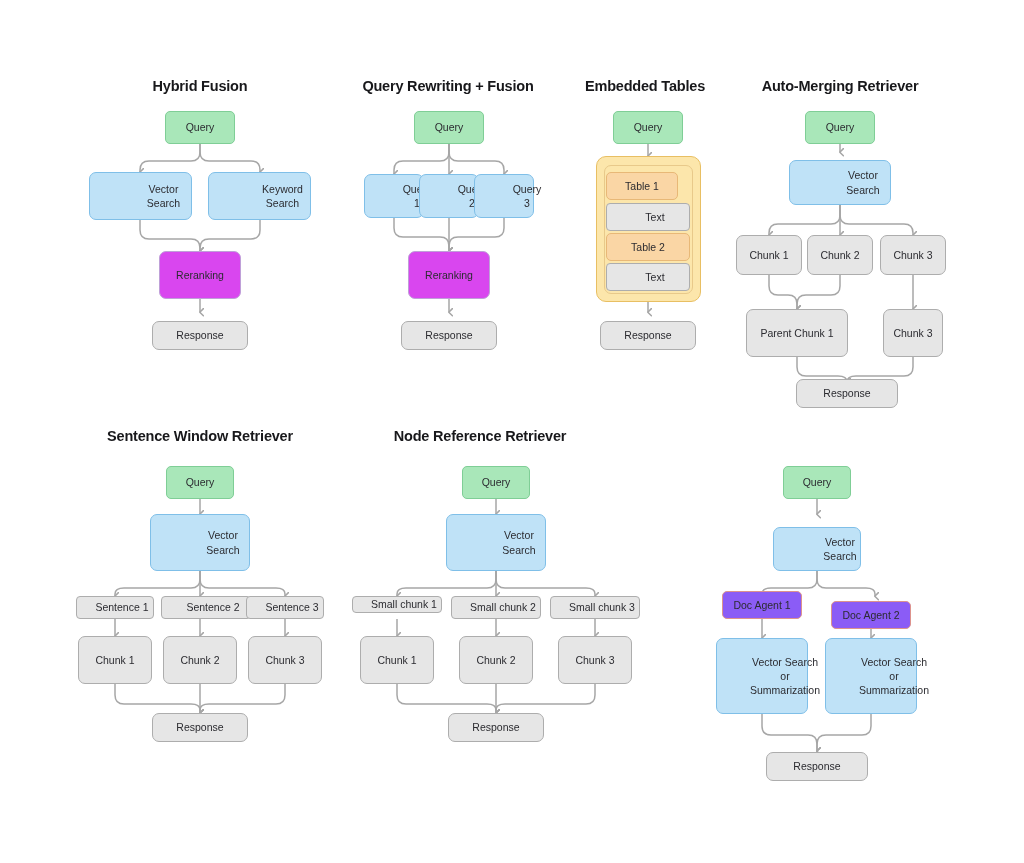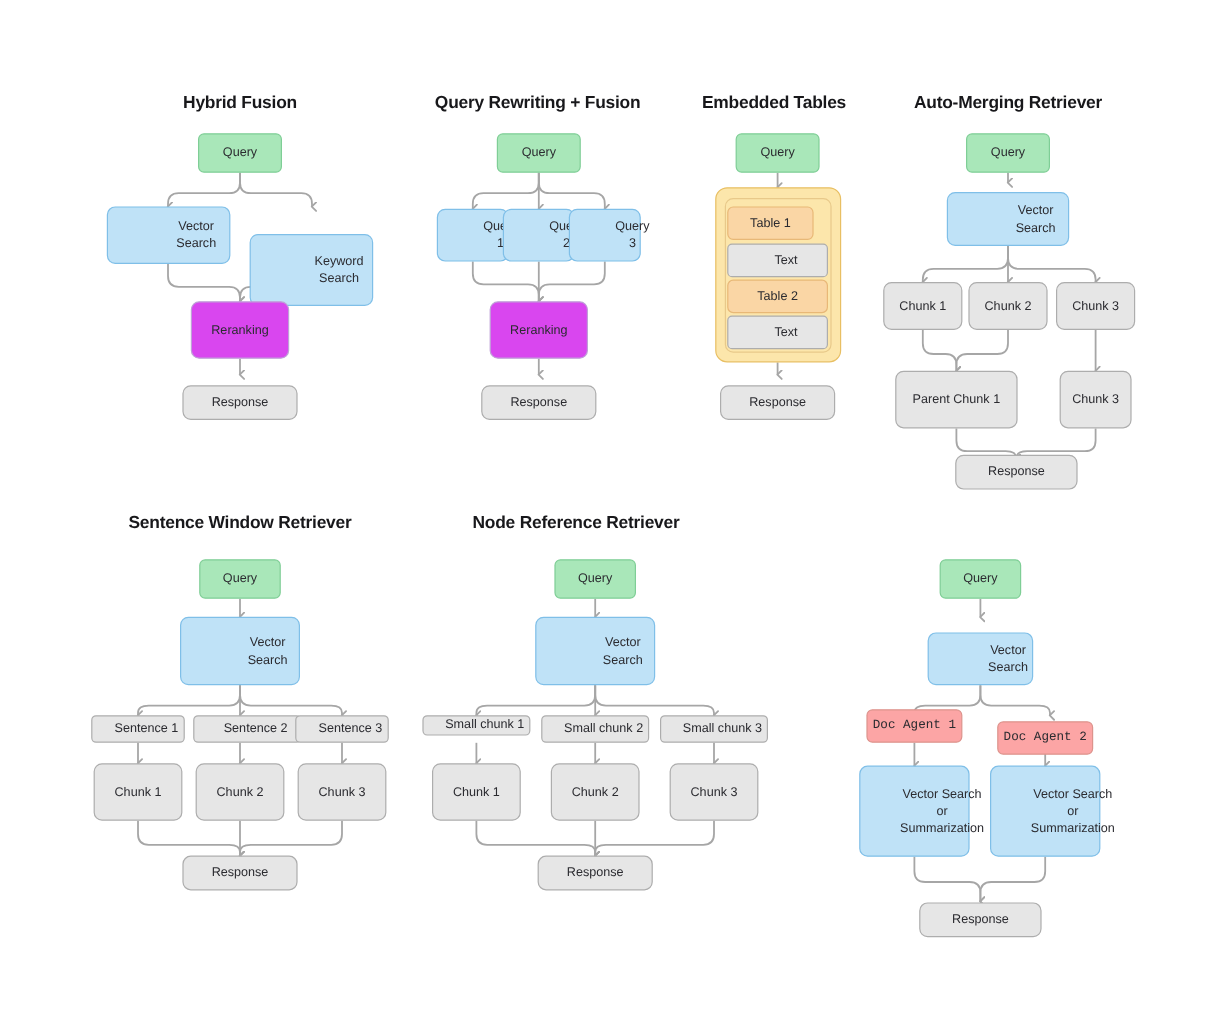--- a/index.html
+++ b/index.html
@@ -42,21 +42,21 @@
     line-height: 1.35;
     border-style: solid;
     border-width: 1.4px;
     white-space: pre-line;
   }
   .n-green  { background:#a9e7b9; border-color:#7fce96; border-radius:5px; }
   .n-blue   { background:#bfe2f7; border-color:#7fbfe8; border-radius:7px;padding-left:46px; }
   .n-purple { background:#d946ef; border-color:#bfa0d8; border-radius:7px; }
   .n-gray   { background:#e6e6e6; border-color:#adadad; border-radius:7px; }
   .n-graysm { background:#e6e6e6; border-color:#adadad; border-radius:4px;padding-left:14px; }
-  .n-pink   { background:#fca5a5; border-color:#dd938c; border-radius:5px;font-family:Liberation Mono, monospace; }
+  .n-pink   { background:#8b5cf6; border-color:#dd938c; border-radius:5px; }
   .n-orange { background:#fad6a5; border-color:#e8b877; border-radius:5px; }
   .n-yellowbox { background:#fce6ab; border-color:#e8bf63; border-radius:10px; }
   .n-innerwrap { background:#fce6ab; border-color:#e8c98a; border-radius:7px; }
   svg.links {
     position: absolute;
     left: 0; top: 0;
     width: 1024px; height: 863px;
     pointer-events: none;
   }
   svg.links path, svg.links line { fill:none; stroke:#a6a6a6; stroke-width:1.5px; }
@@ -128,21 +128,21 @@
     <path d="M762,619 L762,638" marker-end="url(#ah)"></path>
     <path d="M871,619 L871,638" marker-end="url(#ah)"></path>
     <path d="M762,714 L762,726 Q762,735 771,735 L808,735 Q817,735 817,744 L817,751" marker-end="url(#ah)"></path>
     <path d="M871,714 L871,726 Q871,735 862,735 L826,735 Q817,735 817,744 L817,751" marker-end="url(#ah)"></path>
   </svg>
 
   <div class="panel-title" style="left:200px; top:78px;">Hybrid Fusion</div>
 
   <div class="node n-green" style="left:165px; top:111px; width:70px; height:33px;">Query</div>
   <div class="node n-blue" style="left:89px; top:172px; width:103px; height:48px;">Vector Search</div>
-  <div class="node n-blue" style="left:208px; top:172px; width:103px; height:60px;margin-top:23px;">Keyword Search</div>
+  <div class="node n-blue" style="left:208px; top:172px; width:103px; height:48px;">Keyword Search</div>
   <div class="node n-purple" style="left:159px; top:251px; width:82px; height:48px;">Reranking</div>
   <div class="node n-gray" style="left:152px; top:321px; width:96px; height:29px;">Response</div>
 
   <div class="panel-title" style="left:448px; top:78px;">Query Rewriting + Fusion</div>
 
   <div class="node n-green" style="left:414px; top:111px; width:70px; height:33px;">Query</div>
   <div class="node n-blue" style="left:364px; top:174px; width:60px; height:44px;">Query 1</div>
   <div class="node n-blue" style="left:419px; top:174px; width:60px; height:44px;">Query 2</div>
   <div class="node n-blue" style="left:474px; top:174px; width:60px; height:44px;">Query 3</div>
   <div class="node n-purple" style="left:408px; top:251px; width:82px; height:48px;">Reranking</div>

